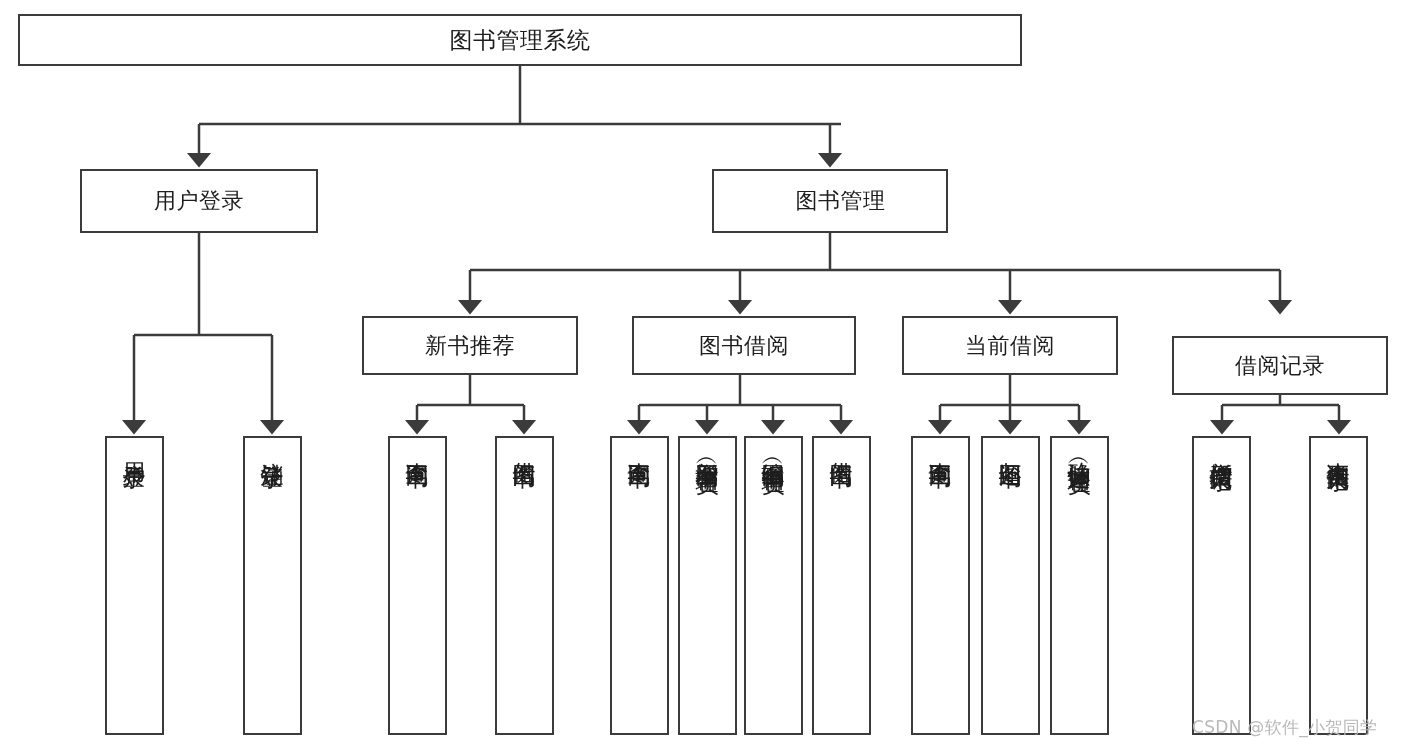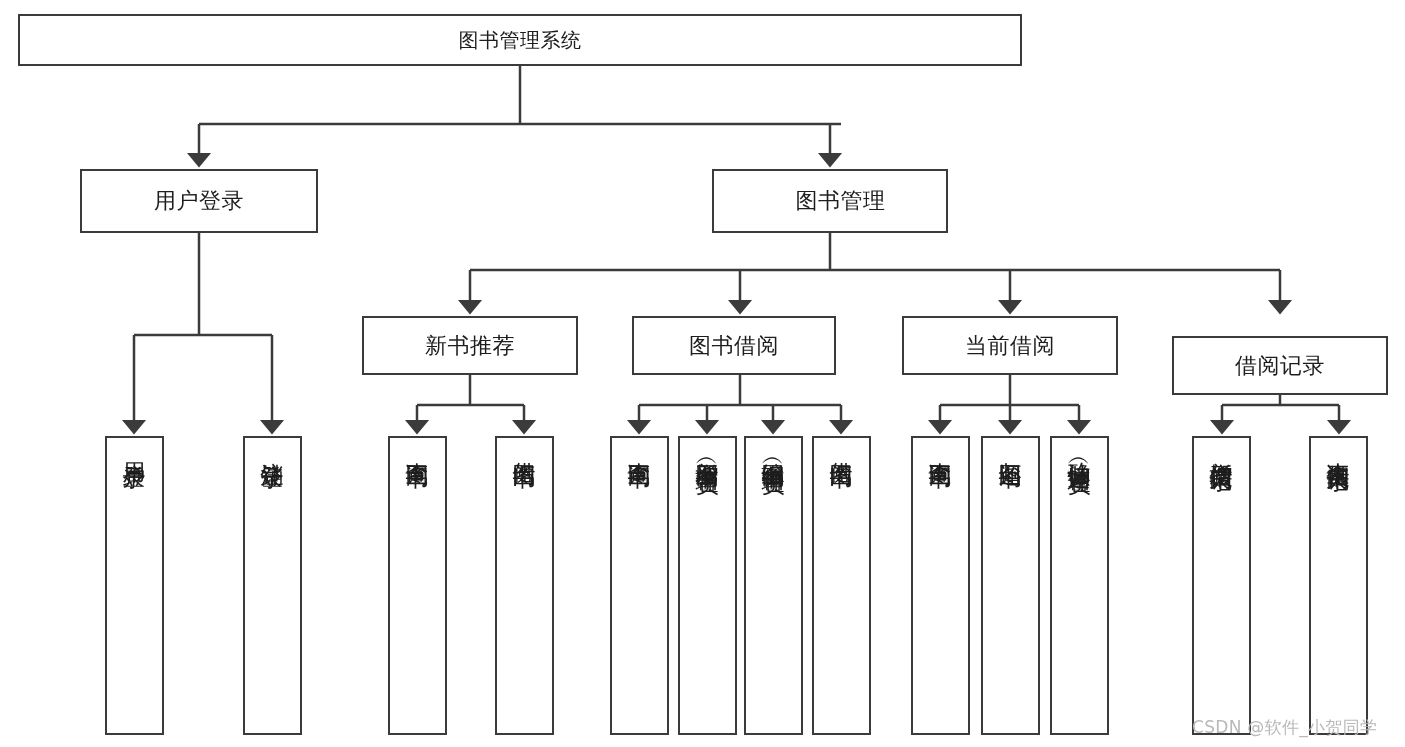--- a/index.html
+++ b/index.html
@@ -38,21 +38,21 @@
     display: block;
     text-align: center;
     line-height: 1.0;
     white-space: nowrap;
   }
   .node.horiz .label {
     font-size: 22px;
     letter-spacing: 0.5px;
   }
   .node.root .label {
-    font-size: 20px;
+    font-size: 23px;
   }
   .node.vert {
     align-items: flex-start;
     justify-content: center;
     padding-top: 6px;
   }
   .node.vert .label {
     writing-mode: vertical-rl;
     text-orientation: upright;
     font-size: 23px;
@@ -134,21 +134,21 @@
   <div class="node horiz" style="left:80px; top:169px; width:238px; height:64px;">
     <span class="label">用户登录</span>
   </div>
   <div class="node horiz" style="left:712px; top:169px; width:236px; height:64px;padding-left:21px;">
     <span class="label">图书管理</span>
   </div>
 
   <div class="node horiz" style="left:362px; top:316px; width:216px; height:59px;justify-content:center;">
     <span class="label">新书推荐</span>
   </div>
-  <div class="node horiz" style="left:632px; top:316px; width:204px; height:59px;">
+  <div class="node horiz" style="left:632px; top:316px; width:224px; height:59px;">
     <span class="label">图书借阅</span>
   </div>
   <div class="node horiz" style="left:902px; top:316px; width:216px; height:59px;">
     <span class="label">当前借阅</span>
   </div>
   <div class="node horiz" style="left:1172px; top:316px; width:216px; height:59px;margin-top:20px;">
     <span class="label">借阅记录</span>
   </div>
 
   <div class="node vert" style="left:105px; top:436px; width:59px; height:299px;">

